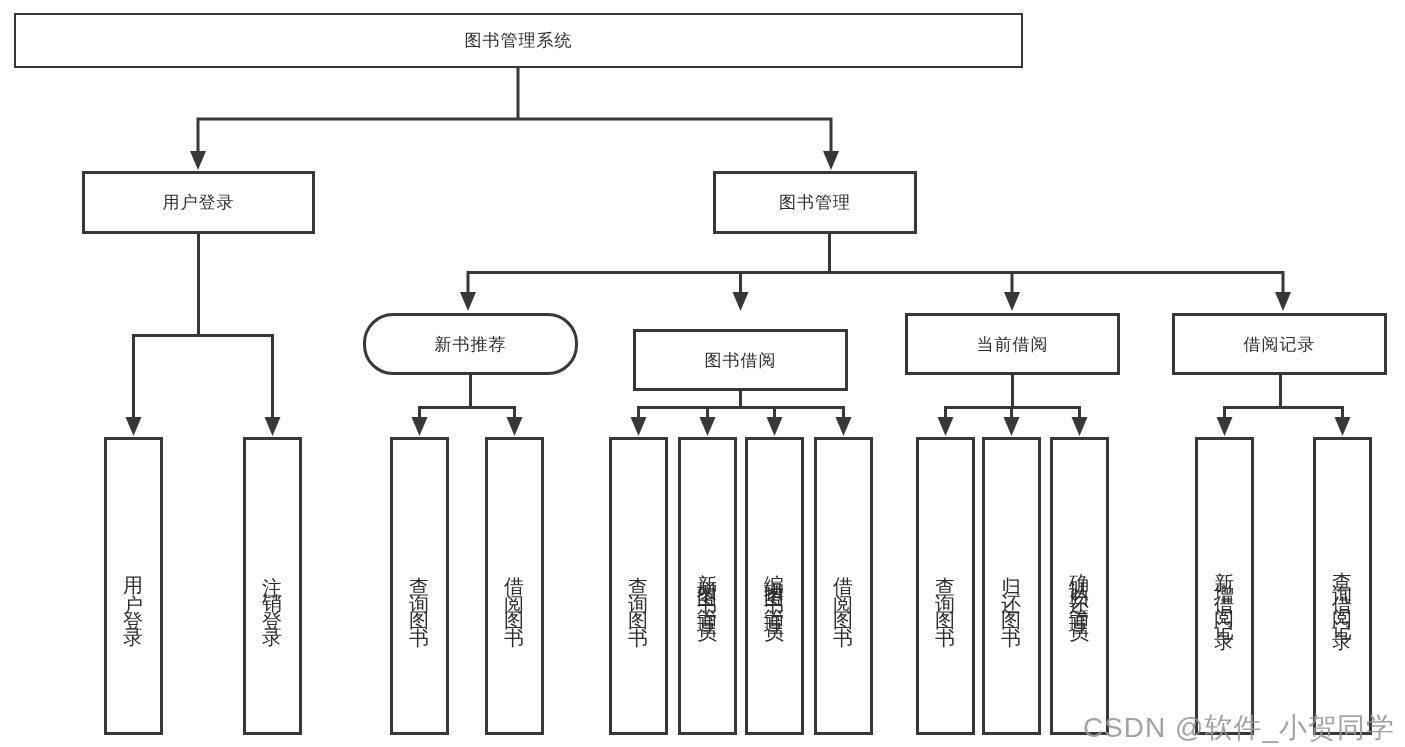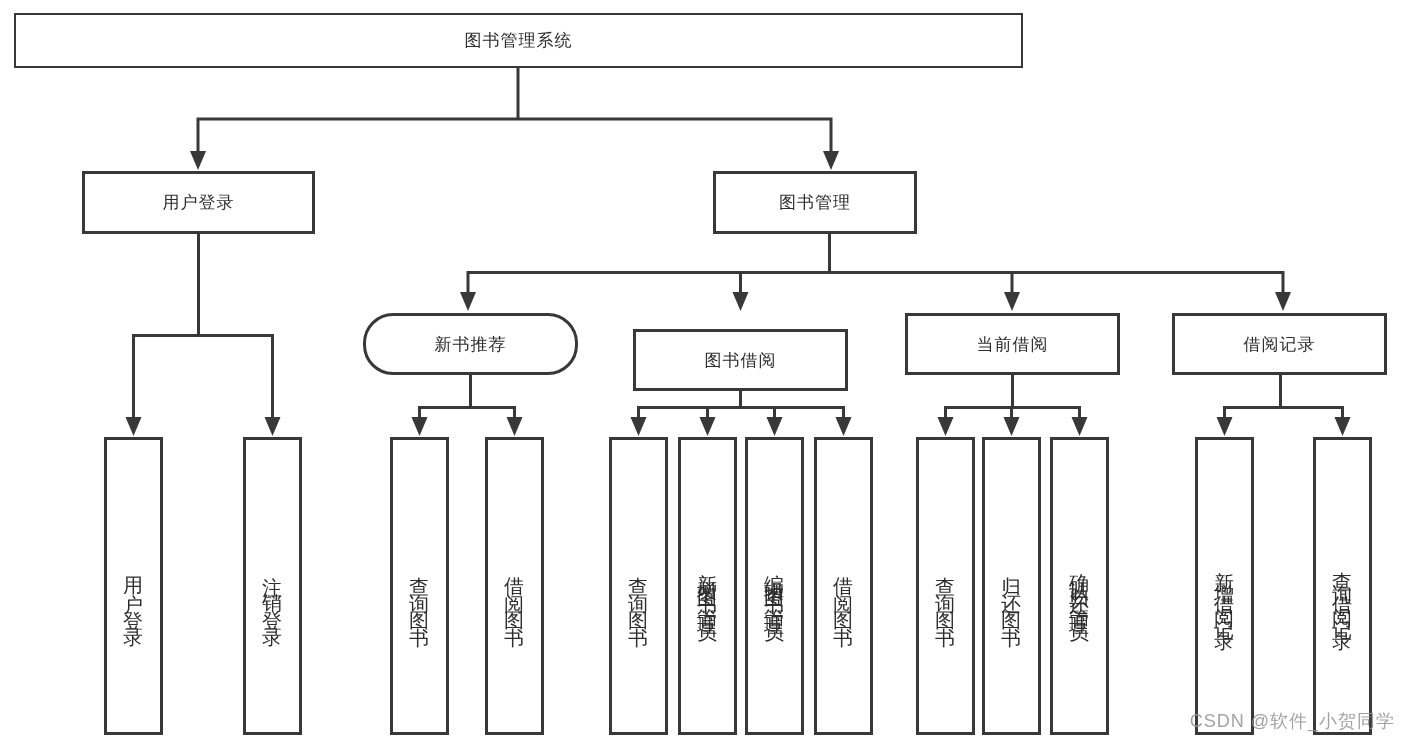--- a/index.html
+++ b/index.html
@@ -35,21 +35,21 @@
   .vm span { letter-spacing:12px; padding-top:12px; }
   .vl span { letter-spacing:7px;  padding-top:7px;  }
   .l1  { left:104px; }  .l2  { left:243px; }
   .l3  { left:390px; }  .l4  { left:485px; }
   .l5  { left:609px; }  .l6  { left:678px; }
   .l7  { left:745px; }  .l8  { left:814px; }
   .l9  { left:916px; }  .l10 { left:982px; } .l11 { left:1050px; }
   .l12 { left:1195px; } .l13 { left:1313px; }
   .watermark {
     position:absolute; right:10px; top:709px;
-    font-size:18px; color:rgba(152,152,152,0.9);
+    font-size:28px; color:rgba(152,152,152,0.9);
     letter-spacing:1px; z-index:5; white-space:nowrap;
   }
 </style>
 </head>
 <body>
 
 <div class="diagram">
 
   <svg class="wires" viewBox="0 0 1405 747" xmlns="http://www.w3.org/2000/svg">
     <g stroke="#383838" stroke-width="3" fill="none">

